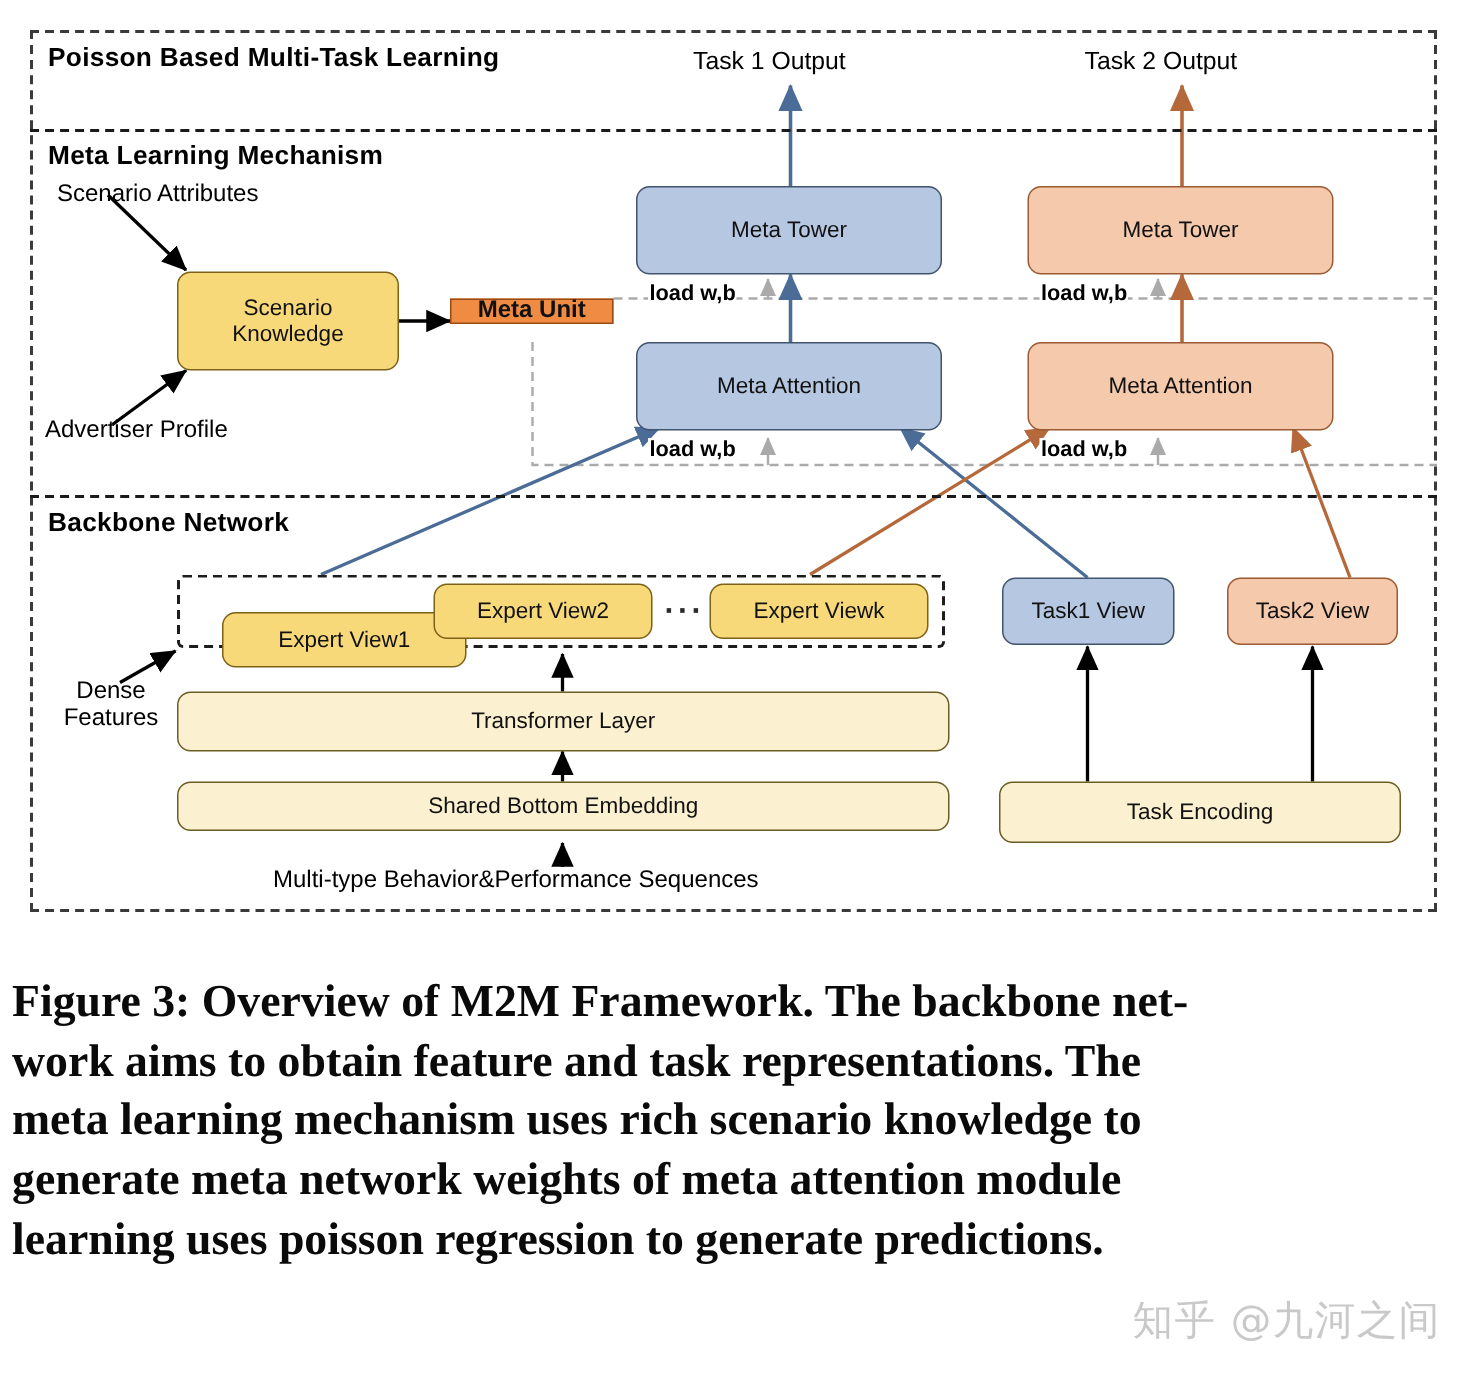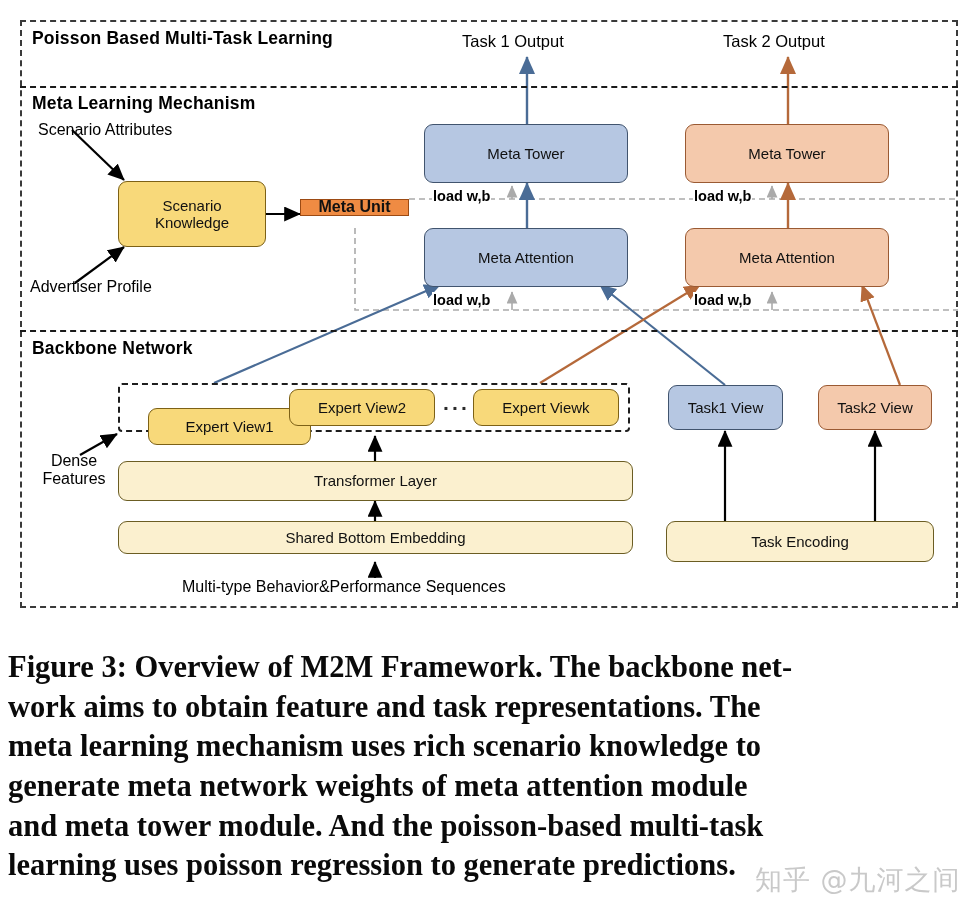--- a/index.html
+++ b/index.html
@@ -211,19 +211,18 @@
     <div class="node rounded cream" style="left:666px;top:521px;width:268px;height:41px;">Task Encoding</div>
 
     <div class="plain-label" style="left:182px;top:578px;">Multi-type Behavior&amp;Performance Sequences</div>
   </div>
 
   <div id="caption">
     <span>Figure 3: Overview of M2M Framework. The backbone net-</span>
     <span>work aims to obtain feature and task representations. The</span>
     <span>meta learning mechanism uses rich scenario knowledge to</span>
     <span>generate meta network weights of meta attention module</span>
-    <span>and meta tower module. And the poisson-based multi-task</span>
     <span>learning uses poisson regression to generate predictions.</span>
   </div>
 
   <div id="watermark">知乎 @九河之间</div>
 
 </div>
 
 </body></html>

